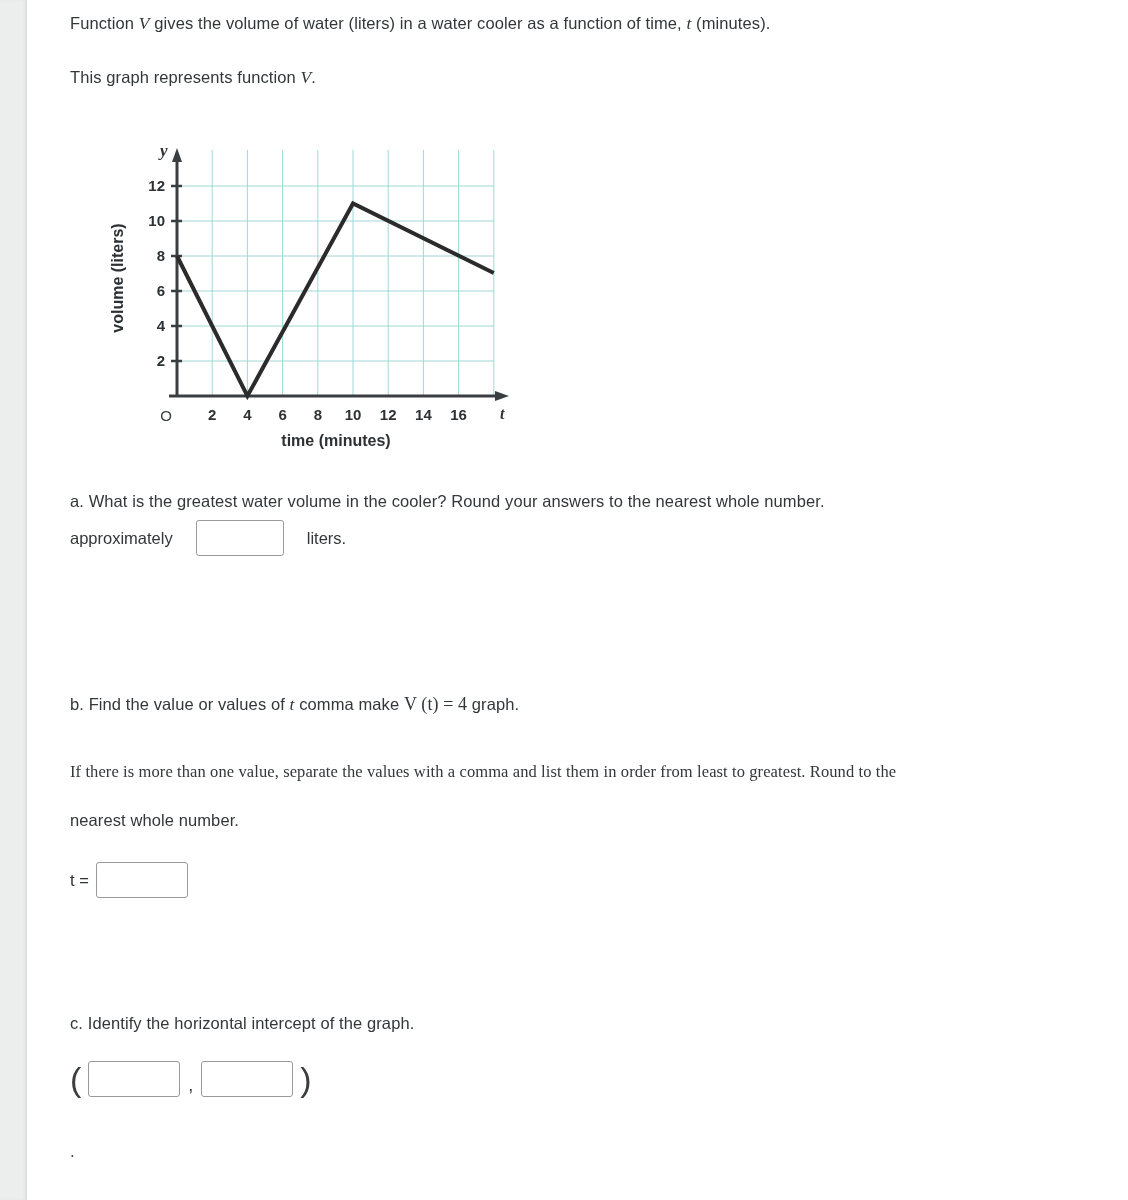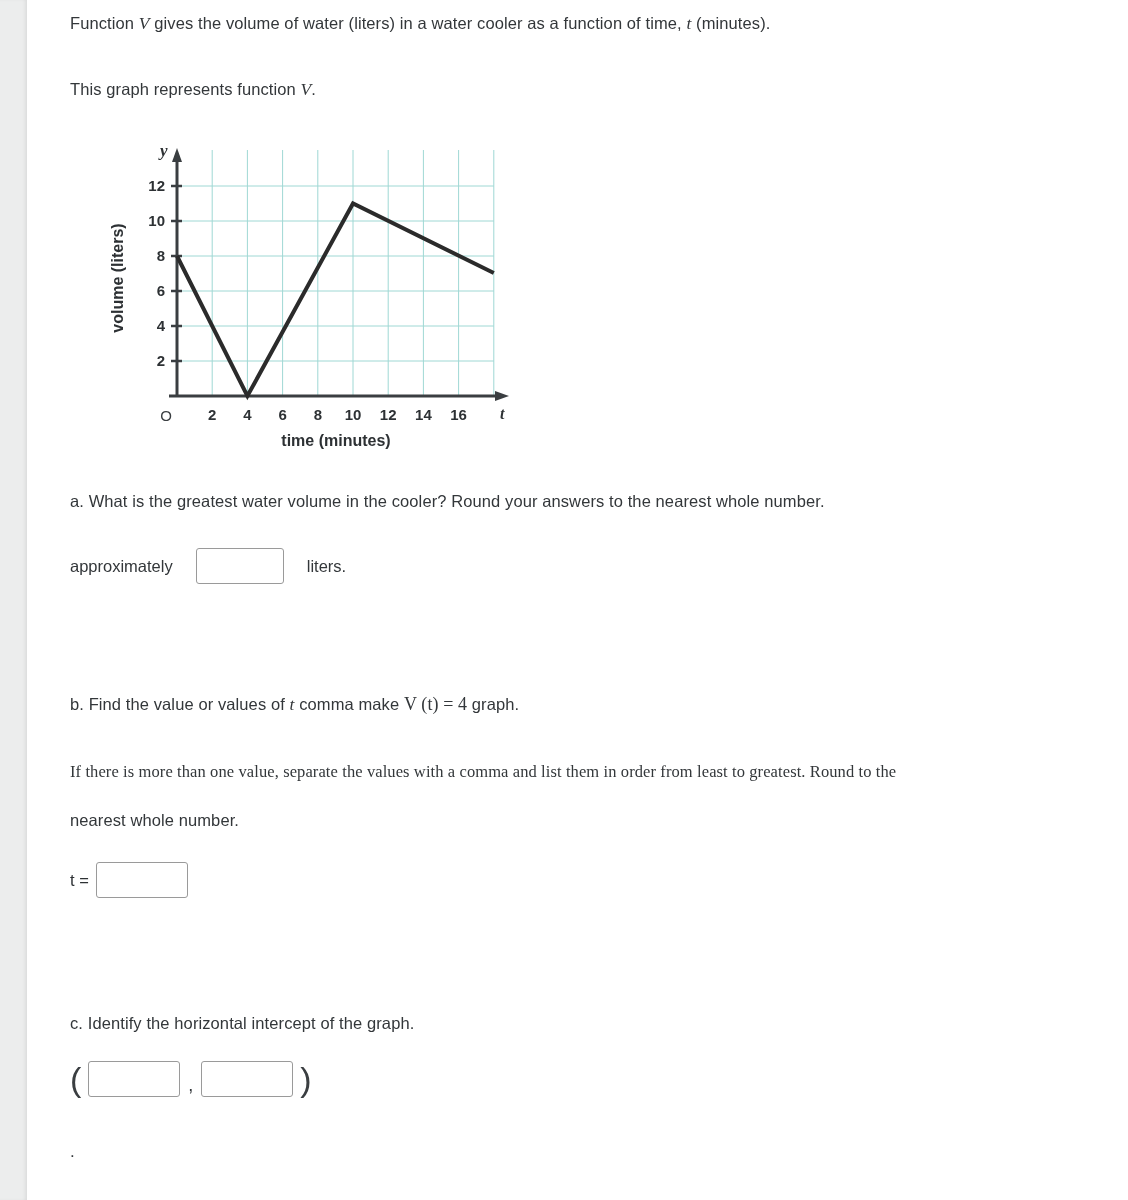--- a/index.html
+++ b/index.html
@@ -45,37 +45,37 @@
     font-size: 17.5px;
   }
   .mathup {
     font-family: Liberation Serif, serif;
     font-style: normal;
     font-size: 18px;
   }
 
   
   #line-intro { left: 34px; top: 10px; width: 1020px; }
-  #line-graph-intro { left: 34px; top: 76px; width: 800px; }
+  #line-graph-intro { left: 34px; top: 64px; width: 800px; }
 
   
   #graph-wrap {
     position: absolute;
     left: 45px;
     top: 138px;
     width: 430px;
     height: 320px;
   }
   #graph-svg { display: block; }
 
   
   #q-a-text { left: 34px; top: 489px; width: 1000px; }
   #a-answer-row {
     position: absolute;
-    left: 34px; top: 548px;
+    left: 34px; top: 520px;
     display: flex;
     align-items: center;
     gap: 16px;
     font-size: 16.5px;
   }
   #a-answer-row .lbl { color: #33373a; }
   .ansbox {
     border: 1px solid #9a9a9a;
     border-radius: 3px;
     background: #fff;

